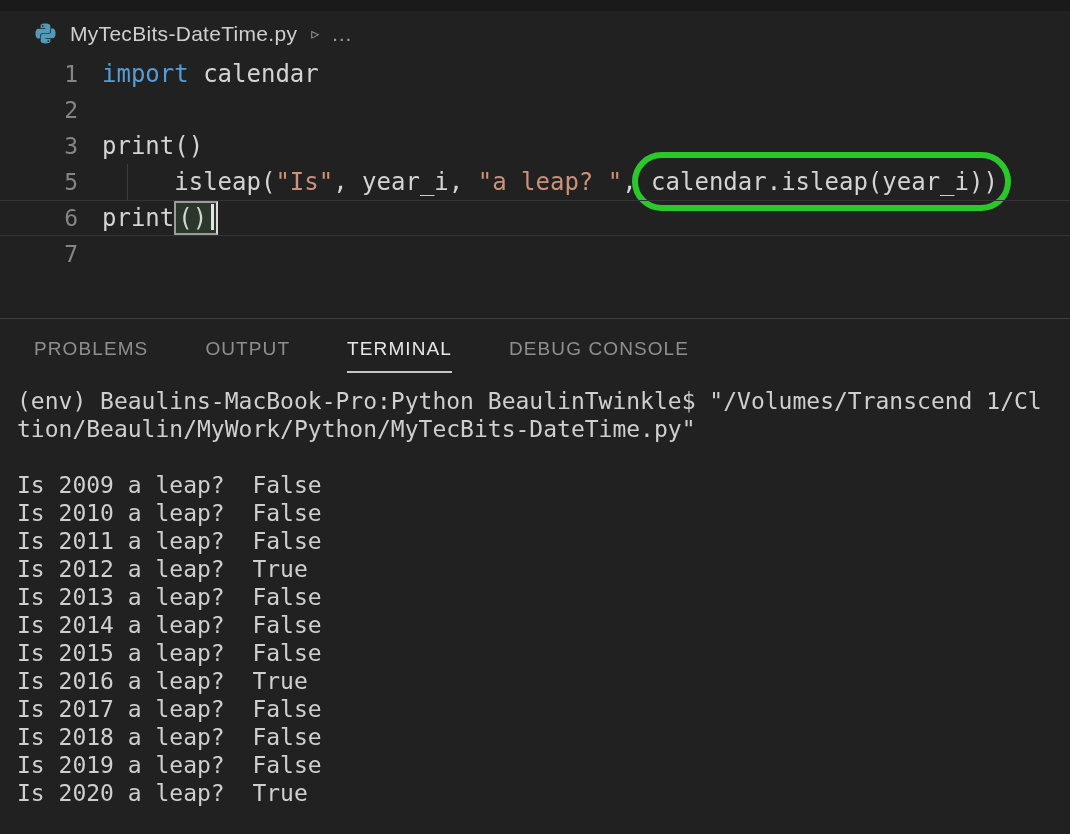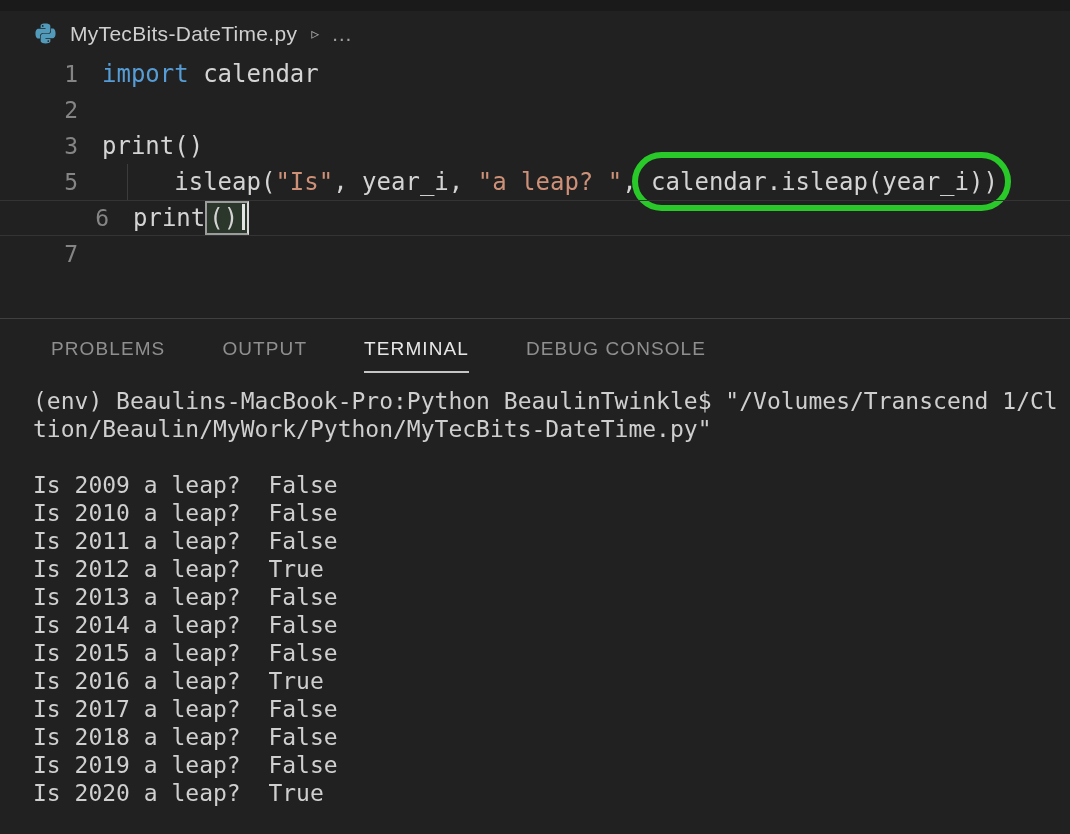--- a/index.html
+++ b/index.html
@@ -11,48 +11,48 @@
   .header { height:45px; display:flex; align-items:center; padding-left:34px; background:#212121; }
   .py-icon { width:23px; height:23px; flex:0 0 auto; }
   .filename { margin-left:13px; font-size:21px; color:#cfcfcf; letter-spacing:0.3px; }
   .crumb-sep { margin-left:14px; font-size:16px; color:#a0a0a0; }
   .crumb-more { margin-left:12px; font-size:21px; color:#a0a0a0; letter-spacing:1px; }
 
   
   .editor { height:262px; overflow:hidden; position:relative; background:#212121; }
   .code-row { height:36px; line-height:36px; position:relative; white-space:pre;
               font-family:"DejaVu Sans Mono", monospace; font-size:24px; }
-  .code-row.current { box-shadow: inset 0 1px 0 #343434, inset 0 -1px 0 #343434; padding-left: 31px; }
+  .code-row.current { box-shadow: inset 0 1px 0 #343434, inset 0 -1px 0 #343434; }
   .gutter { display:inline-block; width:78px; text-align:right; color:var(--lineNumber,#858585);
             font-size:23px; vertical-align:top; }
   .code-content { display:inline-block; margin-left:24px; vertical-align:top; }
   .indent-guide { position:absolute; left:127px; top:0; bottom:0; width:1px; background:#3c3c3c; }
   .tok-kw  { color:var(--keyword,#569cd6); }
   .tok-txt { color:var(--text,#d4d4d4); }
   .tok-num { color:var(--number,#b5cea8); }
   .tok-str { color:var(--string,#ce9178); }
   .ring { position:relative; }
   .ring::after { content:""; position:absolute; left:-19px; top:-16px; right:-13px; bottom:-15px;
                  border:6px solid var(--annotation,#29c929); border-radius:34px; pointer-events:none; }
   .bracket-box { border:2px solid #9c9c9c; border-right-color:#d9d9d9; background:#2c372c;
                  padding:1px 2px; }
   .caret { display:inline-block; width:3px; height:26px; background:#e3e3e3;
            vertical-align:-4px; margin-left:4px; }
 
   
   .panel { border-top:1px solid #404040; background:#212121; }
-  .panel-tabs { display:flex; align-items:stretch; gap:57px; padding-left:51px; height:60px; }
+  .panel-tabs { display:flex; align-items:stretch; gap:57px; padding-left:34px; height:60px; }
   .panel-tab { display:flex; align-items:center; position:relative; font-size:19px;
                letter-spacing:1.1px; color:var(--tabInactive,#8f8f8f); cursor:pointer; }
   .panel-tab.active { color:var(--tabActive,#e7e7e7); }
   .panel-tab.active::after { content:""; position:absolute; left:0; right:0; bottom:6px;
                              height:2px; background:#c6c6c6; }
 
   
-  .terminal { padding-left:33px; padding-top:8px; }
+  .terminal { padding-left:17px; padding-top:8px; }
   .term-line { height:28px; line-height:28px; white-space:pre; overflow:hidden;
                font-family:"DejaVu Sans Mono", monospace; font-size:23px;
                color:var(--terminalText,#cfcfcf); }
 </style>
 </head>
 <body>
 
 <div class="top-strip"></div>
 
 <div class="header">

